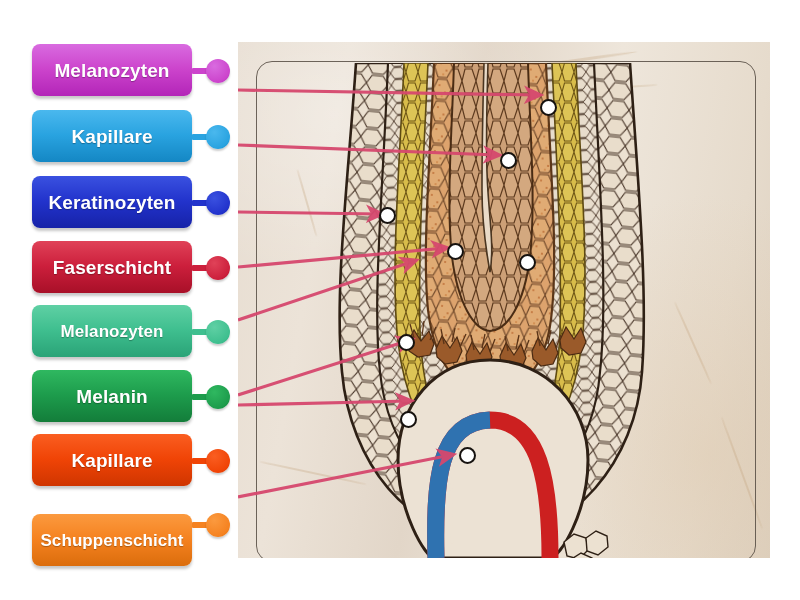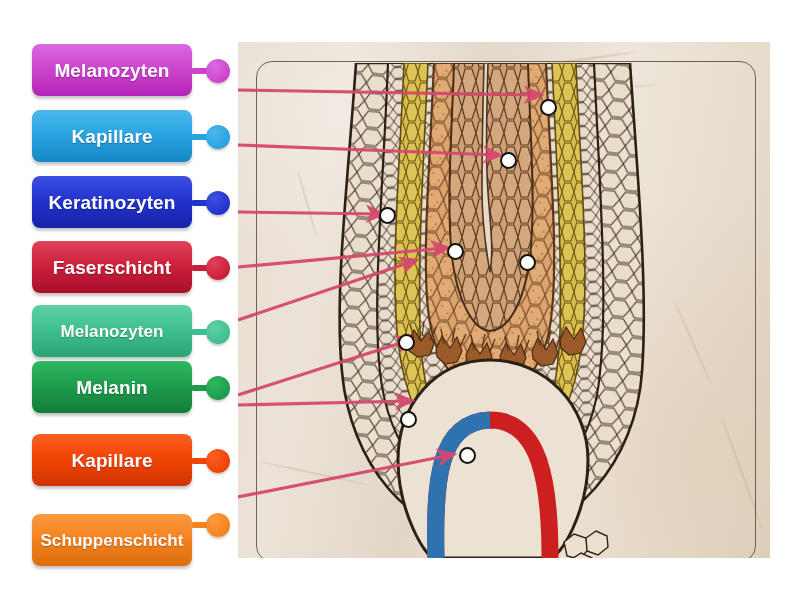--- a/index.html
+++ b/index.html
@@ -175,21 +175,21 @@
         <div class="connector" style="background: rgb(204, 31, 60);"></div>
         <div class="node" style="background: radial-gradient(circle at 35% 30%, rgb(224, 66, 88), rgb(204, 31, 60) 70%, rgb(168, 16, 40));"></div>
       </div>
       <div class="label-row" style="top: 305px;">
         <div class="label-box" style="background: linear-gradient(rgb(95, 208, 164) 0%, rgb(63, 191, 143) 48%, rgb(42, 163, 119) 100%);">
           <span class="txt" style="font-size: 17px;">Melanozyten</span>
         </div>
         <div class="connector" style="background: rgb(63, 191, 143);"></div>
         <div class="node" style="background: radial-gradient(circle at 35% 30%, rgb(95, 208, 164), rgb(63, 191, 143) 70%, rgb(42, 163, 119));"></div>
       </div>
-      <div class="label-row" style="top: 361px;">
+      <div class="label-row" style="top: 370px;">
         <div class="label-box" style="background: linear-gradient(rgb(47, 184, 96) 0%, rgb(29, 156, 76) 48%, rgb(19, 125, 58) 100%);">
           <span class="txt" style="font-size: 19px;">Melanin</span>
         </div>
         <div class="connector" style="background: rgb(29, 156, 76);"></div>
         <div class="node" style="background: radial-gradient(circle at 35% 30%, rgb(47, 184, 96), rgb(29, 156, 76) 70%, rgb(19, 125, 58));"></div>
       </div>
       <div class="label-row" style="top: 434px;">
         <div class="label-box" style="background: linear-gradient(rgb(250, 94, 33) 0%, rgb(240, 68, 6) 48%, rgb(207, 53, 0) 100%);">
           <span class="txt" style="font-size: 19px;">Kapillare</span>
         </div>

